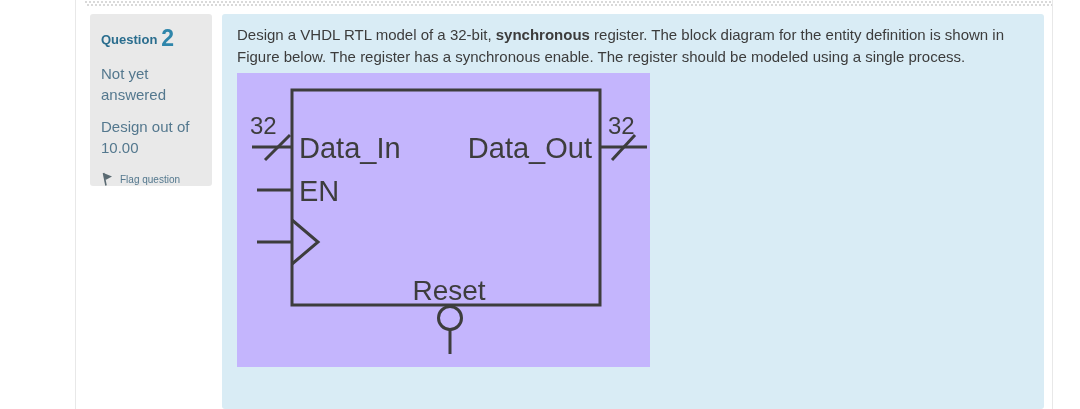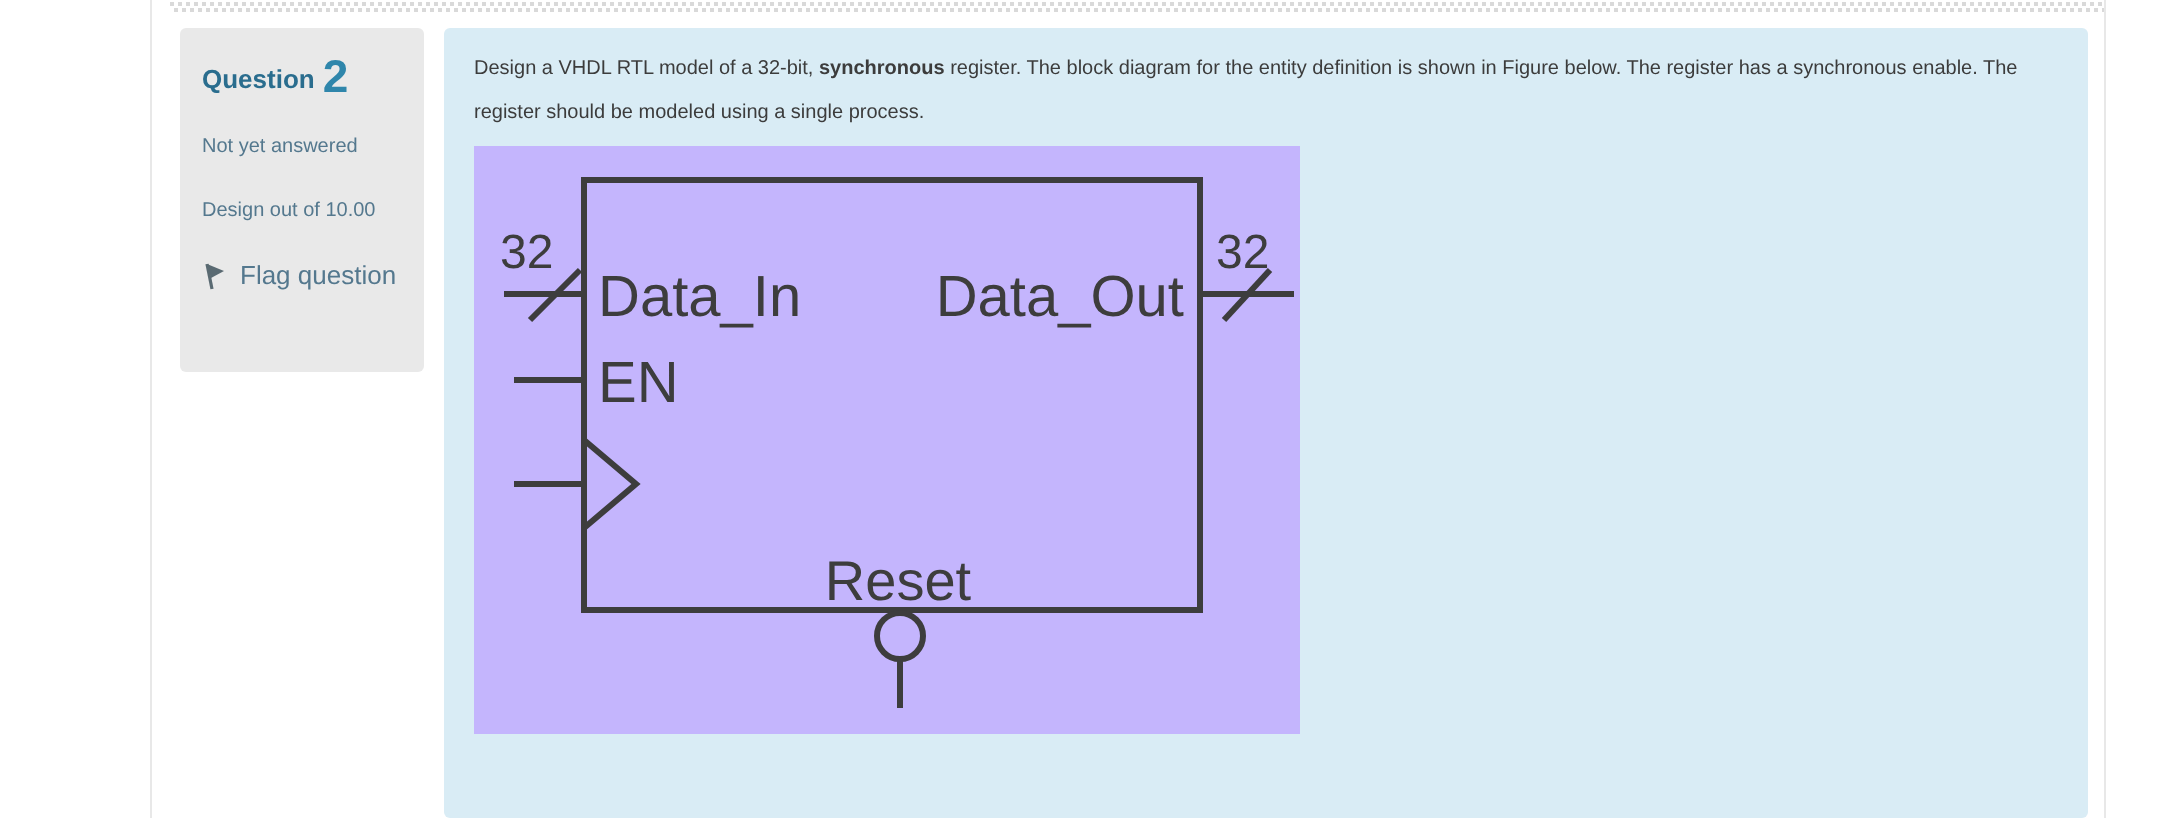--- a/index.html
+++ b/index.html
@@ -25,36 +25,36 @@
   
   .qinfo {
     position:absolute; left:90px; top:14px; width:122px; height:172px;
     background:var(--sidebar-bg, #e9e9e9);
     border-radius:3px; box-sizing:border-box; padding:11px 11px;
   }
   .qheader { white-space:nowrap; }
   .qheader .qword { font-weight:bold; font-size:13px; color:var(--teal-strong, #2a6d8e); }
   .qheader .qnum  { font-weight:bold; font-size:23px; color:var(--teal-number, #2f86ab); margin-left:4px; vertical-align:-2px; }
   .qstate, .qgrade {
-    color:var(--info-text, #54788e); font-size:10px; line-height:21px; margin-top:11px; width:100px;
+    color:var(--info-text, #54788e); font-size:15px; line-height:21px; margin-top:11px; width:100px;
   }
   .qflag {
-    margin-top:14px; color:var(--info-text, #54788e); font-size:13px;
+    margin-top:14px; color:var(--info-text, #54788e); font-size:10px;
     display:flex; align-items:center; gap:6px; cursor:pointer; white-space:nowrap;
   }
   .qflag svg { flex:0 0 auto; }
 
   
   .qcontent {
     position:absolute; left:222px; top:14px; width:822px; height:395px;
     background:var(--content-bg, #d9ecf5);
     border-radius:3px; box-sizing:border-box; padding:10px 15px;
   }
   .qtext {
-    color:var(--body-text, #3c3c3c); font-size:10px; line-height:21.5px; width:800px;
+    color:var(--body-text, #3c3c3c); font-size:15px; line-height:21.5px; width:800px;
   }
   .qtext .bold { font-weight:bold; }
 
   .figure {
     margin-top:6px; width:413px; height:294px; background:#c4b5fd;
   }
   .figure svg { display:block; }
   .dstroke { stroke:var(--diagram-stroke, #3d3d3d); stroke-width:3; fill:none; }
   .dtext { fill:var(--diagram-stroke, #3d3d3d); font-family:"Liberation Sans", sans-serif; }
 </style>

